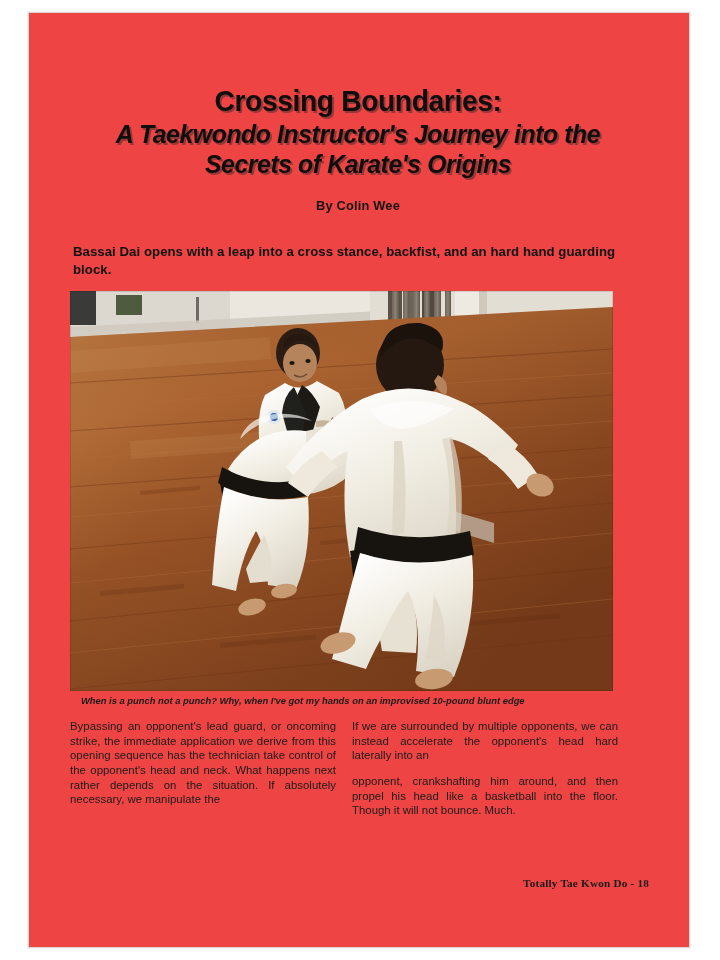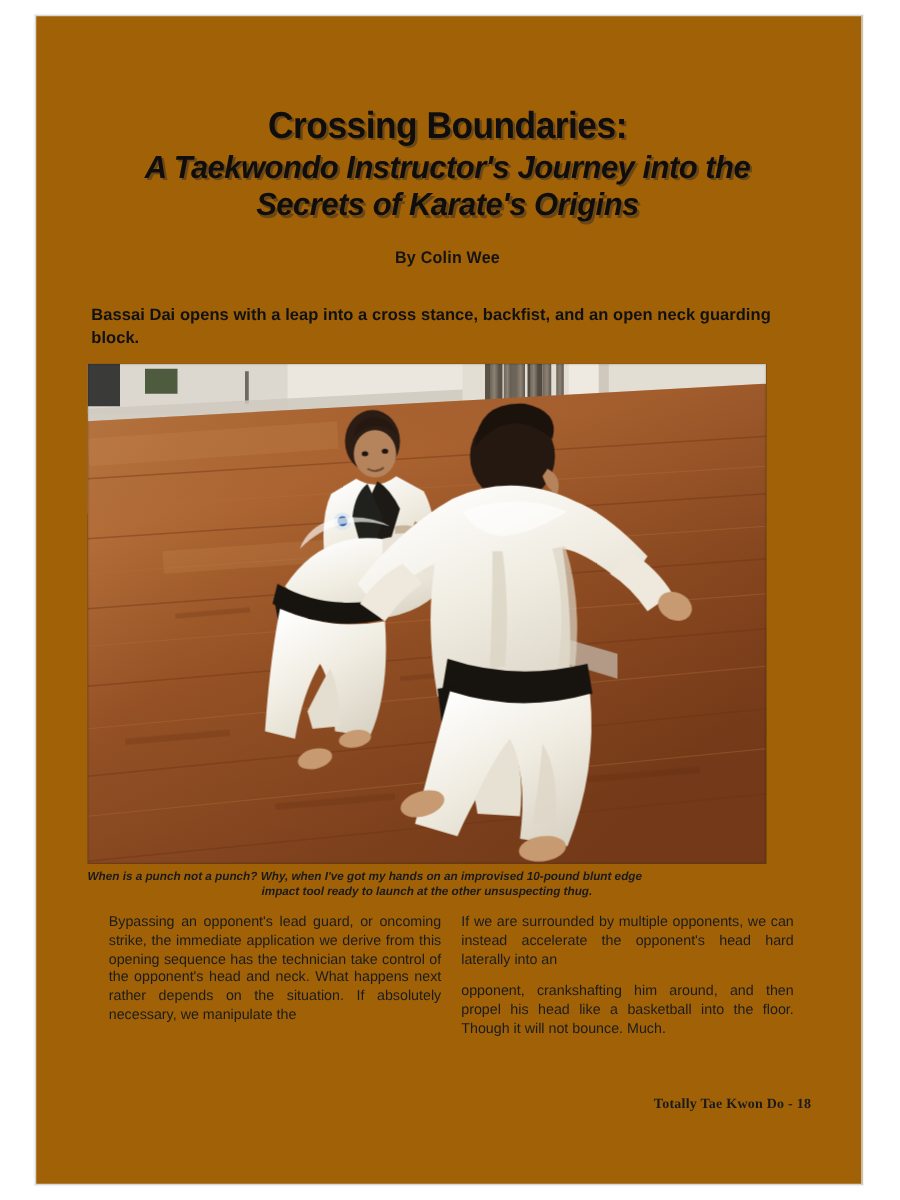--- a/index.html
+++ b/index.html
@@ -14,21 +14,21 @@
     font-family: "Liberation Sans", sans-serif;
     -webkit-font-smoothing: antialiased;
   }
 
   .page {
     position: absolute;
     left: 28px;
     top: 12px;
     width: 662px;
     height: 936px;
-    background: #a16207;
+    background: #ef4444;
     border: 1px solid #d8d8d8;
     box-shadow: 0 0 0 1px #f2f2f2;
     box-sizing: border-box;
     overflow: hidden;
   }
 
   .content {
     position: absolute;
     left: 36px;
     top: 0;
@@ -95,36 +95,36 @@
     height: 400px;
     position: relative;
     background: #6a3b1c;
     overflow: hidden;
   }
   .photo-svg { display: block; width: 543px; height: 400px; }
 
   
   .caption {
     margin-top: 4px;
-    margin-left: 5px;
+    margin-left: 16px;
     width: 543px;
     font-size: 9.4px;
     font-style: italic;
     font-weight: bold;
     line-height: 1.32;
     color: #1a1a1a;
     text-align: center;
   }
   .caption .cap-l1 { display: block; text-align: left; }
   .caption .cap-l2 { display: block; text-align: center; }
 
   
   .columns {
     margin-top: 12px;
-    margin-left: 22px;
+    margin-left: 5px;
     width: 548px;
     display: flex;
     gap: 16px;
   }
   .col { width: 266px; }
   .col p {
     margin: 0 0 11px 0;
     font-size: 11.4px;
     line-height: 1.285;
     color: #1b1b1b;
@@ -153,21 +153,21 @@
 <div class="page">
   <div class="content">
 
     <div class="title-block">
       <div class="title-line title-line-1">Crossing Boundaries:</div>
       <div class="title-line title-line-2">A Taekwondo Instructor's Journey into the</div>
       <div class="title-line title-line-3">Secrets of Karate's Origins</div>
       <div class="byline">By Colin Wee</div>
     </div>
 
-    <div class="lead">Bassai Dai opens with a leap into a cross stance, backfist, and an open neck guarding block.</div>
+    <div class="lead">Bassai Dai opens with a leap into a cross stance, backfist, and an hard hand guarding block.</div>
 
     <div class="photo-wrap">
       <svg class="photo-svg" viewBox="0 0 543 400" preserveAspectRatio="none">
         <defs>
           <linearGradient id="floorGrad" x1="0" y1="0" x2="0.35" y2="1">
             <stop offset="0" stop-color="#9d5b2c"></stop>
             <stop offset="0.28" stop-color="#a8602e"></stop>
             <stop offset="0.62" stop-color="#8e4a20"></stop>
             <stop offset="1" stop-color="#7a3d1a"></stop>
           </linearGradient>
@@ -313,21 +313,20 @@
           <ellipse cx="268" cy="352" rx="18" ry="10" fill="#c79a72" transform="rotate(-16 268 352)"></ellipse>
           <ellipse cx="364" cy="388" rx="19" ry="10" fill="#c79a72" transform="rotate(-8 364 388)"></ellipse>
         </g>
 
         <rect x="0" y="0" width="543" height="400" fill="none" stroke="#000000" stroke-opacity="0.12" stroke-width="2"></rect>
       </svg>
     </div>
 
     <div class="caption">
       <span class="cap-l1">When is a punch not a punch? Why, when I've got my hands on an improvised 10-pound blunt edge</span>
-      <span class="cap-l2">impact tool ready to launch at the other unsuspecting thug.</span>
     </div>
 
     <div class="columns">
       <div class="col">
         <p>Bypassing an opponent's lead guard, or oncoming strike, the immediate application we derive from this opening sequence has the technician take control of the opponent's head and neck. What happens next rather depends on the situation. If absolutely necessary, we manipulate the</p>
       </div>
       <div class="col">
         <p>If we are surrounded by multiple opponents, we can instead accelerate the opponent's head hard laterally into an</p>
         <p>opponent, crankshafting him around, and then propel his head like a basketball into the floor. Though it will not bounce. Much.</p>
       </div>

